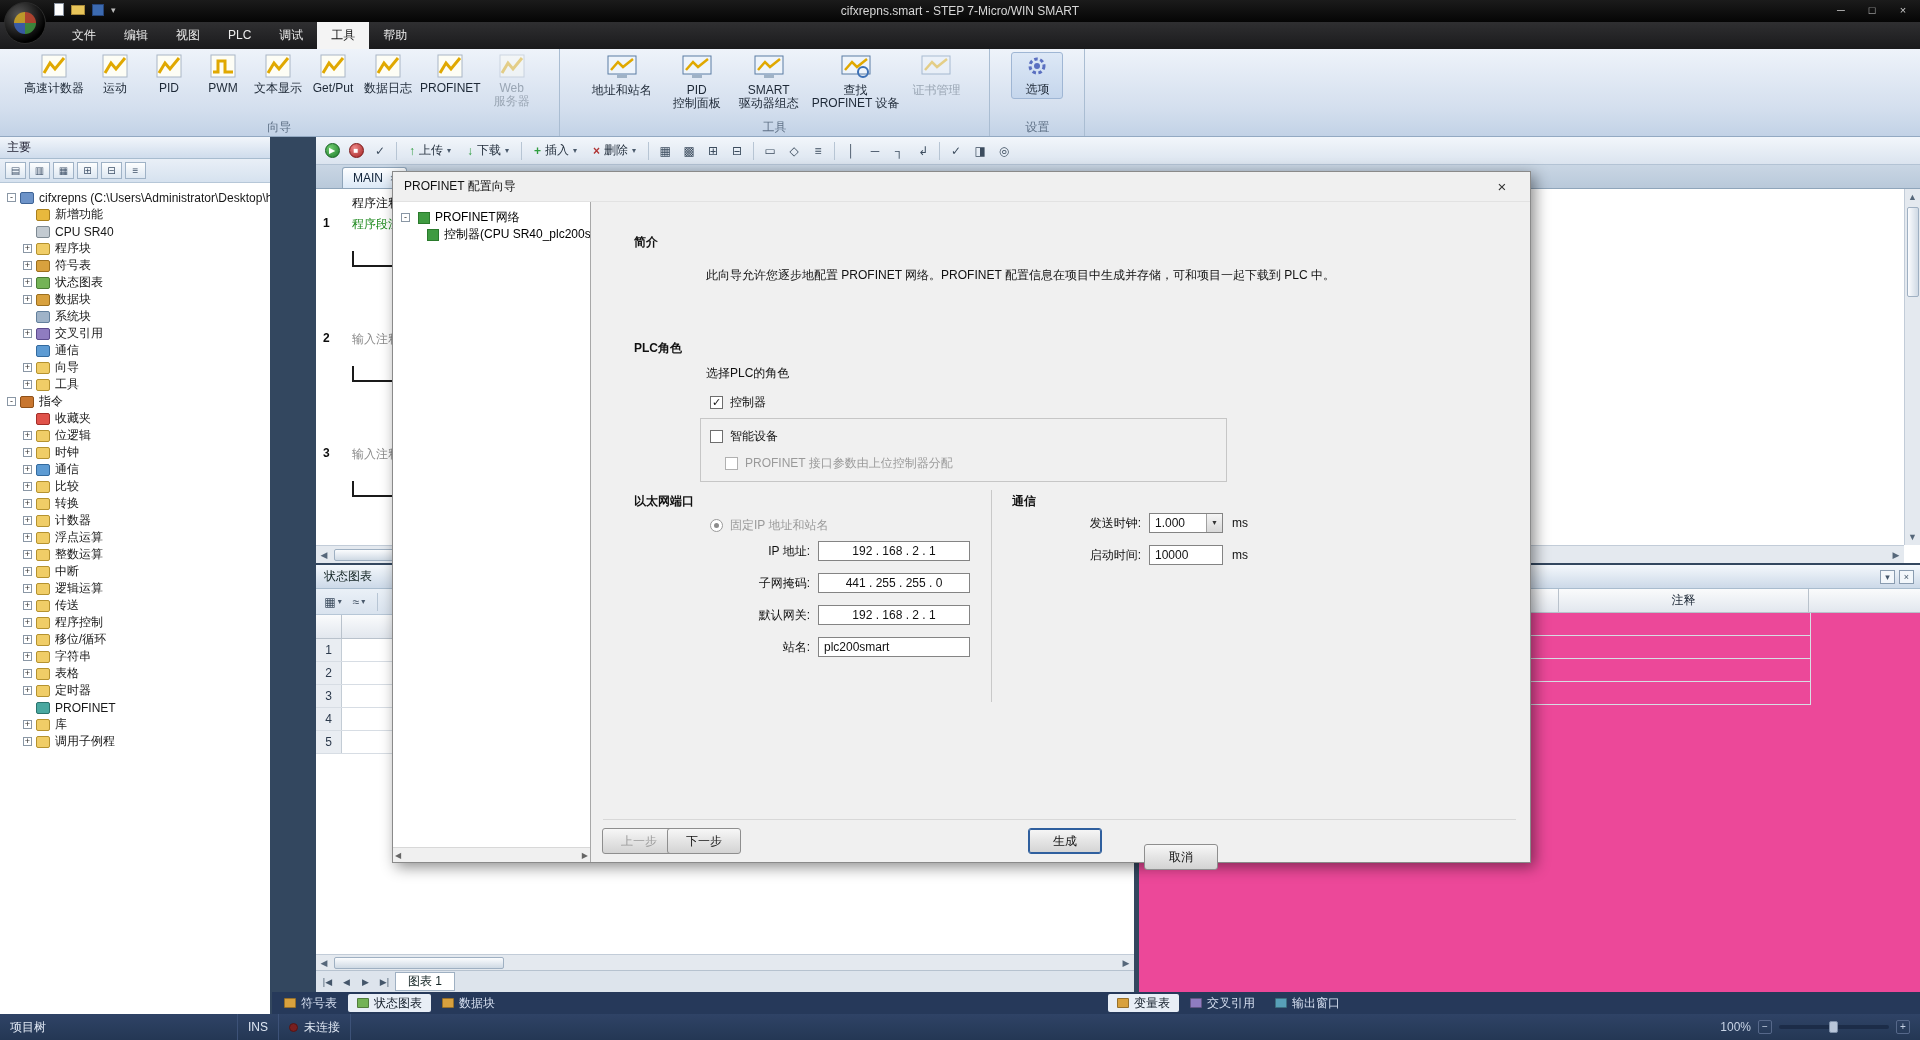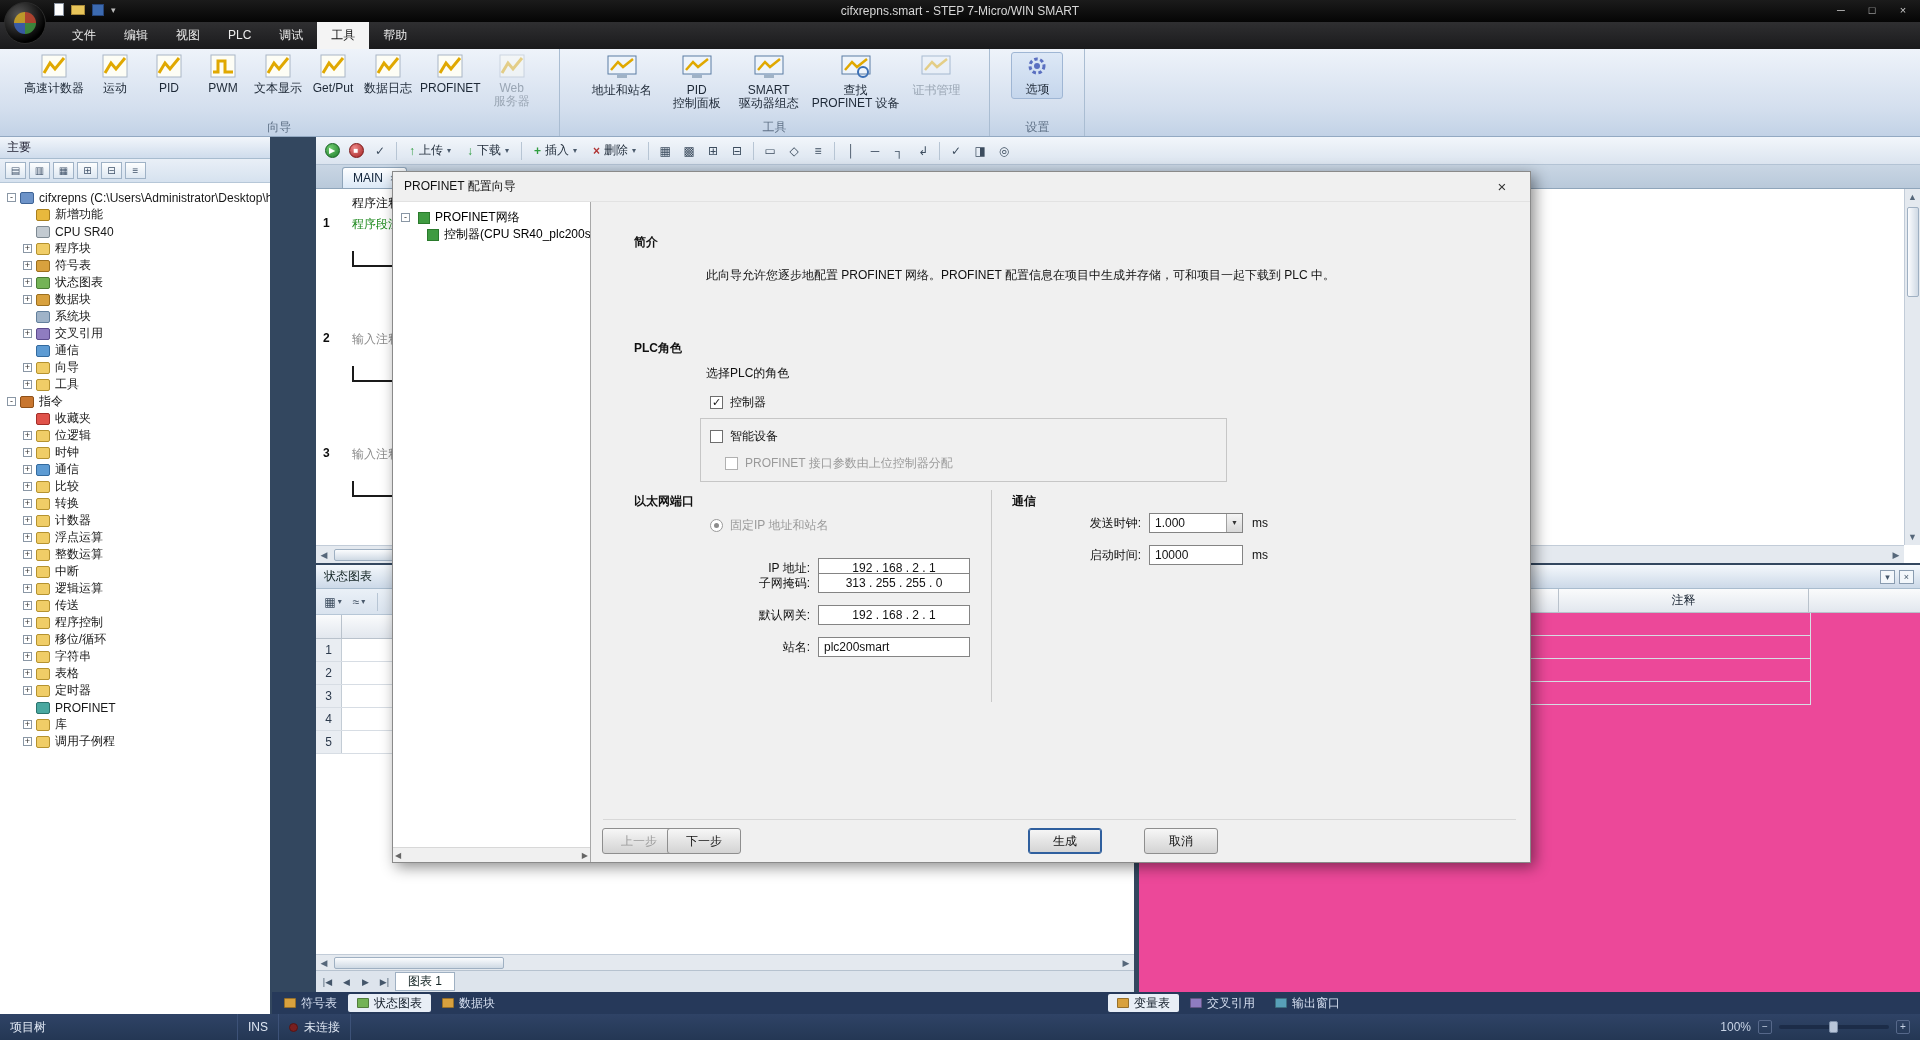--- a/index.html
+++ b/index.html
@@ -170,21 +170,21 @@
   .groupbox { border:1px solid #c6c6c6; }
   .cbrow { display:flex; align-items:center; gap:7px; }
   .cbox { width:13px; height:13px; border:1px solid #6e6e6e; background:#fff; font-size:11px; line-height:11px; text-align:center; color:#111; flex:none; }
   .cbox.dis { border-color:#b0b0b0; }
   .rad { width:13px; height:13px; border:1px solid #9a9a9a; border-radius:50%; background:#fff; position:relative; flex:none; }
   .rad::after { content:""; position:absolute; inset:3px; border-radius:50%; background:#8c8c8c; }
   .frow { position:absolute; display:flex; align-items:center; }
   .flabel { width:130px; text-align:right; margin-right:8px; }
   .field { width:152px; height:20px; background:#fff; border:1px solid #848484; display:flex; align-items:center; justify-content:center; }
   .field.left { justify-content:flex-start; padding-left:5px; }
-  .combo { width:94px; height:20px; border:1px solid #848484; background:#fff; display:flex; align-items:center; padding-left:5px; position:relative; }
+  .combo { width:74px; height:20px; border:1px solid #848484; background:#fff; display:flex; align-items:center; padding-left:5px; position:relative; }
   .carr { position:absolute; right:0; top:0; width:16px; height:18px; background:linear-gradient(#f5f5f5,#d8d8d8); border-left:1px solid #a0a0a0;
           font-size:7px; text-align:center; line-height:18px; color:#333; }
   .unit { margin-left:9px; }
   .vdivider { width:1px; background:#c9c9c9; }
   .hsep { height:1px; background:#d8d8d8; }
   .dbtn { position:absolute; width:74px; height:26px; background:linear-gradient(#f7f7f7,#e6e6e6 45%,#d3d3d3); border:1px solid #8e8e8e;
           border-radius:3px; text-align:center; line-height:24px; color:#111; }
   .dbtn.dis { color:#9a9a9a; }
   .dbtn.def { border:1px solid #2f5f9e; box-shadow:inset 0 0 0 1px #2f5f9e; }
 </style>
@@ -813,27 +813,27 @@
 
       <div class="abs dh" style="left:43px; top:291px">以太网端口</div>
       <div class="abs dh" style="left:421px; top:291px">通信</div>
       <div class="abs vdivider" style="left:400px; top:288px; height:212px"></div>
 
       <div class="abs cbrow gray" style="left:119px; top:315px">
         <span class="rad"></span>
         <span>固定IP 地址和站名</span>
       </div>
 
-      <div class="frow" style="left:89px; top:356px">
+      <div class="frow" style="left:89px; top:339px">
         <span class="flabel">IP 地址:</span>
         <span class="field">192 . 168 .  2  .  1</span>
       </div>
       <div class="frow" style="left:89px; top:371px">
         <span class="flabel">子网掩码:</span>
-        <span class="field">313 . 255 . 255 .  0</span>
+        <span class="field">441 . 255 . 255 .  0</span>
       </div>
       <div class="frow" style="left:89px; top:403px">
         <span class="flabel">默认网关:</span>
         <span class="field">192 . 168 .  2  .  1</span>
       </div>
       <div class="frow" style="left:89px; top:435px">
         <span class="flabel">站名:</span>
         <span class="field left">plc200smart</span>
       </div>
 
@@ -850,16 +850,16 @@
         <span class="combo">
             <span>10000</span>
           </span>
         <span class="unit">ms</span>
       </div>
 
       <div class="abs hsep" style="left:12px; right:14px; top:617px"></div>
       <div class="dbtn dis" style="left:11px; top:626px">上一步</div>
       <div class="dbtn" style="left:76px; top:626px">下一步</div>
       <div class="dbtn def" style="left:437px; top:626px">生成</div>
-      <div class="dbtn" style="left:553px; top:626px">取消</div>
+      <div class="dbtn" style="left:553px; top:642px">取消</div>
     </div>
   </div>
 </div>
 
 </body></html>

